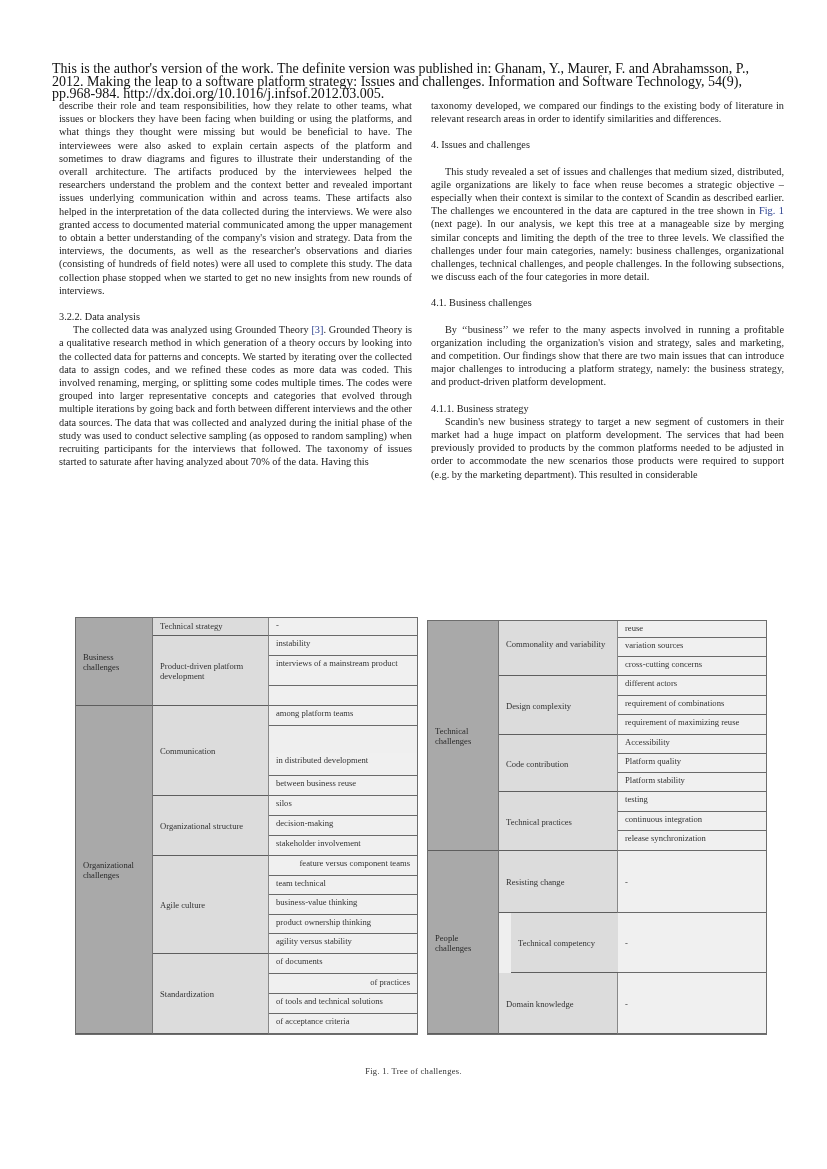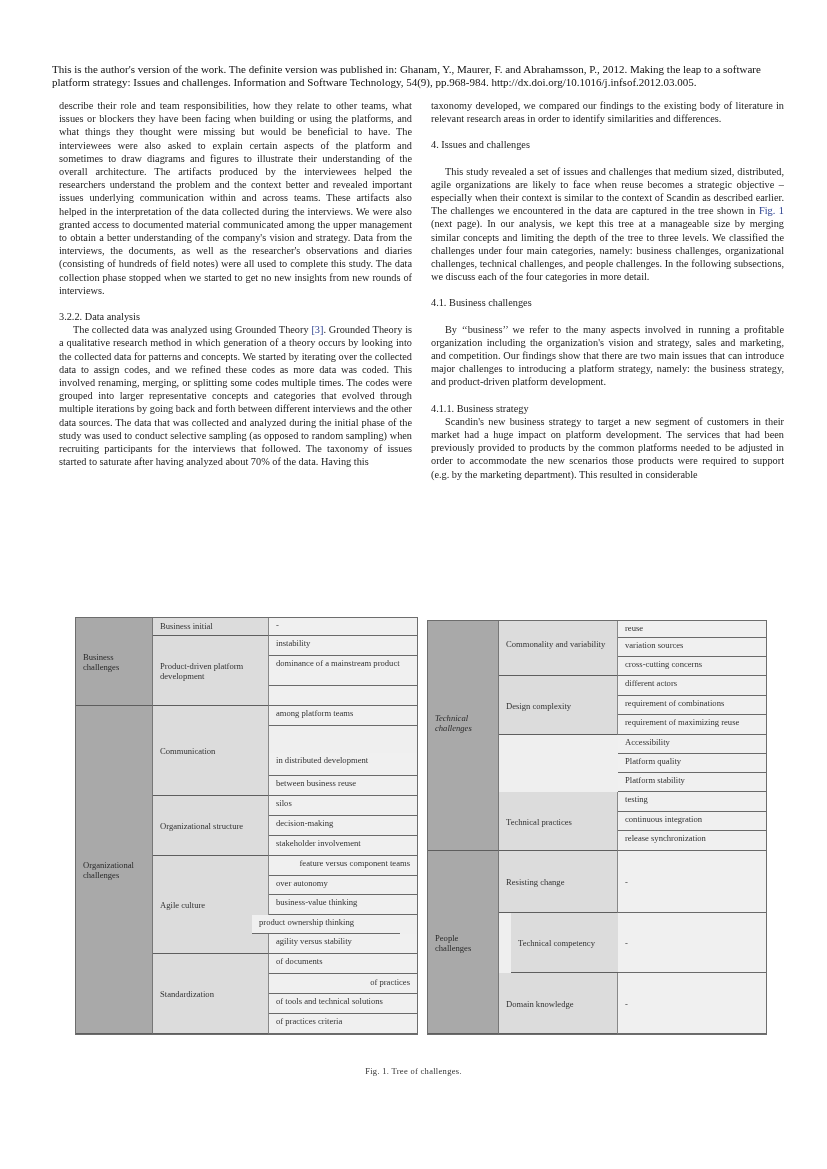--- a/index.html
+++ b/index.html
@@ -1,19 +1,19 @@
 <!DOCTYPE html>
 <html><head>
 <meta charset="utf-8">
 <style>
   html, body { margin: 0; padding: 0; background: #ffffff; }
   body { width: 827px; height: 1169px; position: relative; overflow: hidden;
          font-family: "Liberation Serif", "DejaVu Serif", serif; color: #1a1a1a; }
   .header { position: absolute; left: 52px; top: 63px; width: 730px;
-            font-size: 11px; line-height: 12.5px; color: #111; }
+            font-size: 14px; line-height: 12.5px; color: #111; }
   .col { position: absolute; top: 99px; width: 353px; font-size: 10.3px; line-height: 13.2px;
          text-align: justify; color: #222; }
   .col.left { left: 59px; }
   .col.right { left: 431px; }
   .col p { margin: 0; text-indent: 0; }
   .col p.ind { text-indent: 14px; }
   .col .gap { height: 13px; }
   .col h3 { font-size: 10.3px; font-weight: normal; margin: 0; line-height: 13.2px; }
   .ref { color: #2a3f8f; }
 
@@ -53,33 +53,33 @@
   <div class="gap"></div>
   <h3>4.1.1. Business strategy</h3>
   <p class="ind">Scandin's new business strategy to target a new segment of customers in their market had a huge impact on platform development. The services that had been previously provided to products by the common platforms needed to be adjusted in order to accommodate the new scenarios those products were required to support (e.g. by the marketing department). This resulted in considerable</p>
 </div>
 
 <div class="tree" id="tree-left" style="left:75px; top:617px; width:341px; height:416px;">
     <div class="cell l1" style="left: 0px; top: 0px; width: 77px; height: 88px;">
       <span class="txt" style="top: 34px; width: 65px;">Business challenges</span>
     </div>
     <div class="cell l2" style="left: 77px; top: 0px; width: 116px; height: 18px;">
-      <span class="txt" style="top: 3px; width: 102px;">Business initial</span>
+      <span class="txt" style="top: 3px; width: 102px;">Technical strategy</span>
     </div>
     <div class="cell l3" style="left: 193px; top: 0px; width: 148px; height: 18px;">
       <span class="txt" style="top: 2px; width: 134px;">-</span>
     </div>
     <div class="cell l2" style="left: 77px; top: 18px; width: 116px; height: 70px;">
       <span class="txt" style="top: 25px; width: 102px;">Product-driven platform development</span>
     </div>
     <div class="cell l3" style="left: 193px; top: 18px; width: 148px; height: 20px;">
       <span class="txt" style="top: 2px; width: 134px;">instability</span>
     </div>
     <div class="cell l3" style="left: 193px; top: 38px; width: 148px; height: 30px;">
-      <span class="txt" style="top: 2px; width: 134px;">dominance of a mainstream product</span>
+      <span class="txt" style="top: 2px; width: 134px;">interviews of a mainstream product</span>
     </div>
     <div class="cell l3" style="left: 193px; top: 68px; width: 148px; height: 20px;">
       <span class="txt" style="top: 18px; width: 134px;">competing goals</span>
     </div>
     <div class="cell l1" style="left: 0px; top: 88px; width: 77px; height: 328px;">
       <span class="txt" style="top: 154px; width: 65px;">Organizational challenges</span>
     </div>
     <div class="cell l2" style="left: 77px; top: 88px; width: 116px; height: 90px;">
       <span class="txt" style="top: 40px; width: 102px;">Communication</span>
     </div>
@@ -104,50 +104,50 @@
     <div class="cell l3" style="left: 193px; top: 218px; width: 148px; height: 20px;">
       <span class="txt" style="top: 2px; width: 134px;">stakeholder involvement</span>
     </div>
     <div class="cell l2" style="left: 77px; top: 238px; width: 116px; height: 98px;">
       <span class="txt" style="top: 44px; width: 102px;">Agile culture</span>
     </div>
     <div class="cell l3" style="left: 193px; top: 238px; width: 148px; height: 20px;">
       <span class="txt" style="top: 2px; width: 134px; text-align: right;">feature versus component teams</span>
     </div>
     <div class="cell l3" style="left: 193px; top: 258px; width: 148px; height: 19px;">
-      <span class="txt" style="top: 2px; width: 134px;">over autonomy</span>
+      <span class="txt" style="top: 2px; width: 134px;">team technical</span>
     </div>
     <div class="cell l3" style="left: 193px; top: 277px; width: 148px; height: 20px;">
       <span class="txt" style="top: 2px; width: 134px;">business-value thinking</span>
     </div>
-    <div class="cell l3" style="left: 176px; top: 297px; width: 148px; height: 19px;">
+    <div class="cell l3" style="left: 193px; top: 297px; width: 148px; height: 19px;">
       <span class="txt" style="top: 2px; width: 134px;">product ownership thinking</span>
     </div>
     <div class="cell l3" style="left: 193px; top: 316px; width: 148px; height: 20px;">
       <span class="txt" style="top: 2px; width: 134px;">agility versus stability</span>
     </div>
     <div class="cell l2" style="left: 77px; top: 336px; width: 116px; height: 80px;">
       <span class="txt" style="top: 35px; width: 102px;">Standardization</span>
     </div>
     <div class="cell l3" style="left: 193px; top: 336px; width: 148px; height: 20px;">
       <span class="txt" style="top: 2px; width: 134px;">of documents</span>
     </div>
     <div class="cell l3" style="left: 193px; top: 356px; width: 148px; height: 20px;">
       <span class="txt" style="top: 3px; width: 134px; text-align: right;">of practices</span>
     </div>
     <div class="cell l3" style="left: 193px; top: 376px; width: 148px; height: 20px;">
       <span class="txt" style="top: 2px; width: 134px;">of tools and technical solutions</span>
     </div>
     <div class="cell l3" style="left: 193px; top: 396px; width: 148px; height: 20px;">
-      <span class="txt" style="top: 2px; width: 134px;">of practices criteria</span>
+      <span class="txt" style="top: 2px; width: 134px;">of acceptance criteria</span>
     </div>
   </div>
 <div class="tree" id="tree-right" style="left:427px; top:620px; width:338px; height:413px;">
     <div class="cell l1" style="left: 0px; top: 0px; width: 71px; height: 230px;">
-      <span class="txt" style="top: 92px; width: 59px; font-style: italic;">Technical challenges</span>
+      <span class="txt" style="top: 105px; width: 59px;">Technical challenges</span>
     </div>
     <div class="cell l2" style="left: 71px; top: 0px; width: 119px; height: 55px;">
       <span class="txt" style="top: 17.5px; width: 105px;">Commonality and variability</span>
     </div>
     <div class="cell l3" style="left: 190px; top: 0px; width: 148px; height: 17px;">
       <span class="txt" style="top: 2px; width: 134px;">reuse</span>
     </div>
     <div class="cell l3" style="left: 190px; top: 17px; width: 148px; height: 19px;">
       <span class="txt" style="top: 2px; width: 134px;">variation sources</span>
     </div>
@@ -159,20 +159,23 @@
     </div>
     <div class="cell l3" style="left: 190px; top: 55px; width: 148px; height: 20px;">
       <span class="txt" style="top: 2px; width: 134px;">different actors</span>
     </div>
     <div class="cell l3" style="left: 190px; top: 75px; width: 148px; height: 19px;">
       <span class="txt" style="top: 2px; width: 134px;">requirement of combinations</span>
     </div>
     <div class="cell l3" style="left: 190px; top: 94px; width: 148px; height: 20px;">
       <span class="txt" style="top: 2px; width: 134px;">requirement of maximizing reuse</span>
     </div>
+    <div class="cell l2" style="left: 71px; top: 114px; width: 119px; height: 57px;">
+      <span class="txt" style="top: 23.5px; width: 105px;">Code contribution</span>
+    </div>
     <div class="cell l3" style="left: 190px; top: 114px; width: 148px; height: 19px;">
       <span class="txt" style="top: 2px; width: 134px;">Accessibility</span>
     </div>
     <div class="cell l3" style="left: 190px; top: 133px; width: 148px; height: 19px;">
       <span class="txt" style="top: 2px; width: 134px;">Platform quality</span>
     </div>
     <div class="cell l3" style="left: 190px; top: 152px; width: 148px; height: 19px;">
       <span class="txt" style="top: 2px; width: 134px;">Platform stability</span>
     </div>
     <div class="cell l2" style="left: 71px; top: 171px; width: 119px; height: 59px;">

